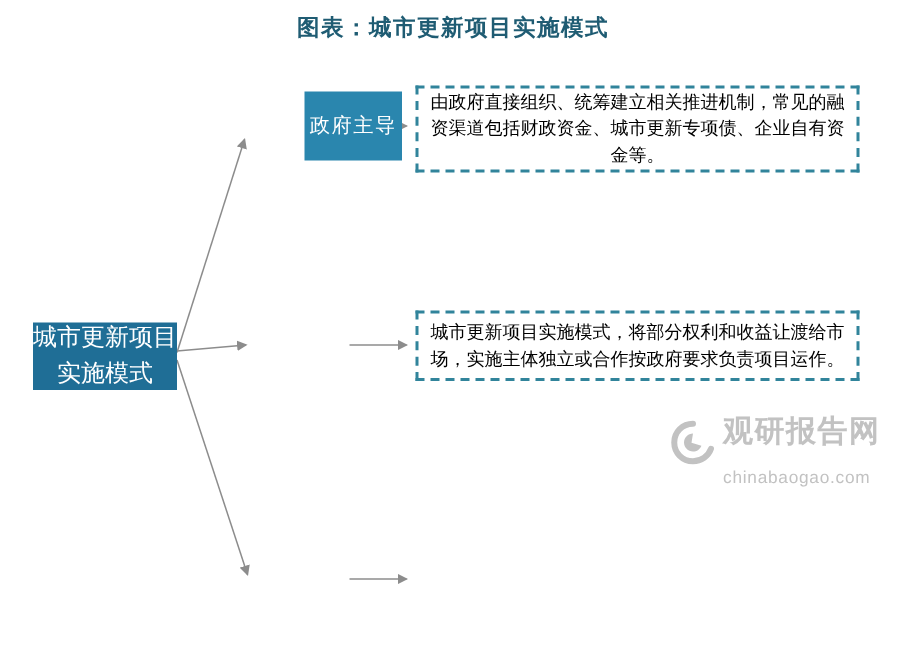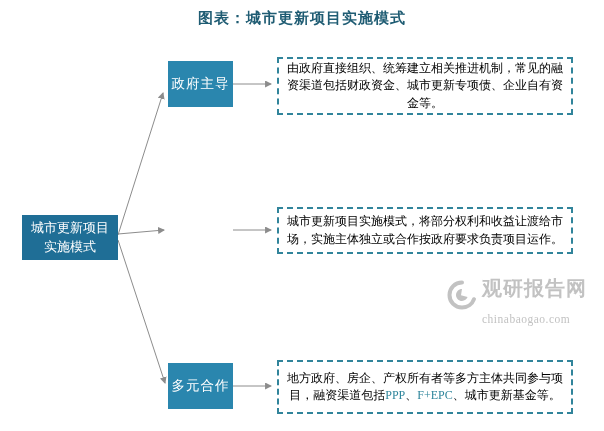--- a/index.html
+++ b/index.html
@@ -7,39 +7,39 @@
     --root-box-bg:#1F6E96;
     --branch-box-bg:#2A86AE;
     --dashed-border:#31849B;
     --accent-text:#2E859B;
     --connector:#8C8C8C;
     --watermark:#C2C2C2;
   }
   html,body{margin:0;padding:0;background:#fff;}
   .canvas{
     position:relative;width:604px;height:431px;background:#fff;overflow:hidden;
-    font-family:Liberation Serif, serif;
+    font-family:Liberation Sans, sans-serif;
   }
   .fig-title{
     position:absolute;top:9px;left:0;width:100%;text-align:center;
     font-size:15px;font-weight:bold;color:var(--title-color);letter-spacing:1px;
   }
   svg.connectors{position:absolute;left:0;top:0;width:604px;height:431px;}
   svg.connectors line{stroke:var(--connector);stroke-width:1;}
   .root-box{
     position:absolute;left:22px;top:215px;width:96px;height:45px;
-    background:var(--root-box-bg);color:#fff;font-size:13px;line-height:1.45;
+    background:var(--root-box-bg);color:#fff;font-size:16px;line-height:1.45;
     display:flex;flex-direction:column;align-items:center;justify-content:center;text-align:center;
   }
   .branch-box{
     position:absolute;left:168px;width:65px;height:46px;
     background:var(--branch-box-bg);color:#fff;font-size:13.5px;
     display:flex;align-items:center;justify-content:center;text-align:center;letter-spacing:1px;
   }
-  .b1{top:61px;} .b2{top:207px;} .b3{top:363px;}
+  .b1{top:61px;margin-left:35px;} .b2{top:207px;} .b3{top:363px;}
   .desc-box{
     position:absolute;left:277px;width:296px;box-sizing:border-box;
     border:2px dashed var(--dashed-border);background:#fff;
     display:flex;align-items:center;justify-content:center;
     padding:3px 7px;color:#000;font-size:12px;line-height:1.45;text-align:center;
   }
   .d1{top:57px;height:58px;}
   .d2{top:207px;height:47px;}
   .d3{top:360px;height:54px;}
   .accent{color:var(--accent-text);}
@@ -73,35 +73,29 @@
   </svg>
 
   <div class="root-box">
     <span>城市更新项目</span>
     <span>实施模式</span>
   </div>
 
   <div class="branch-box b1">
     <span>政府主导</span>
   </div>
-  <div class="branch-box b3">
-    <span>多元合作</span>
-  </div>
 
   <div class="desc-box d1">
     <div><span>由政府直接组织、统筹建立相关推进机制，常见的融资渠道包括财政资金、城市更新专项债、企业自有资金等。</span></div>
   </div>
 
   <div class="desc-box d2">
     <div><span>城市更新项目实施模式，将部分权利和收益让渡给市场，实施主体独立或合作按政府要求负责项目运作。</span></div>
   </div>
 
-  <div class="desc-box d3">
-    <div><span>地方政府、房企、产权所有者等多方主体共同参与项目，融资渠道包括</span><span class="accent">PPP</span><span>、</span><span class="accent">F+EPC</span><span>、城市更新基金等。</span></div>
-  </div>
 
   <div class="watermark">
     <svg class="wm-icon" viewBox="0 0 32 32">
       <path d="M16 3.5 C9 3.5 3.5 9 3.5 16 C3.5 23 9 28.5 16 28.5 C21.5 28.5 26.3 25 28 20.2" fill="none" stroke="#C2C2C2" stroke-width="4" stroke-linecap="round"></path>
       <path d="M16 10 C12.7 10 10 12.7 10 16 C10 19.3 12.7 22 16 22 C18.6 22 20.8 20.4 21.6 18.1 L15 16.2 Z" fill="#C2C2C2"></path>
     </svg>
     <div class="wm-text">
       <div class="wm-name">观研报告网</div>
       <div class="wm-domain">chinabaogao.com</div>
     </div>

